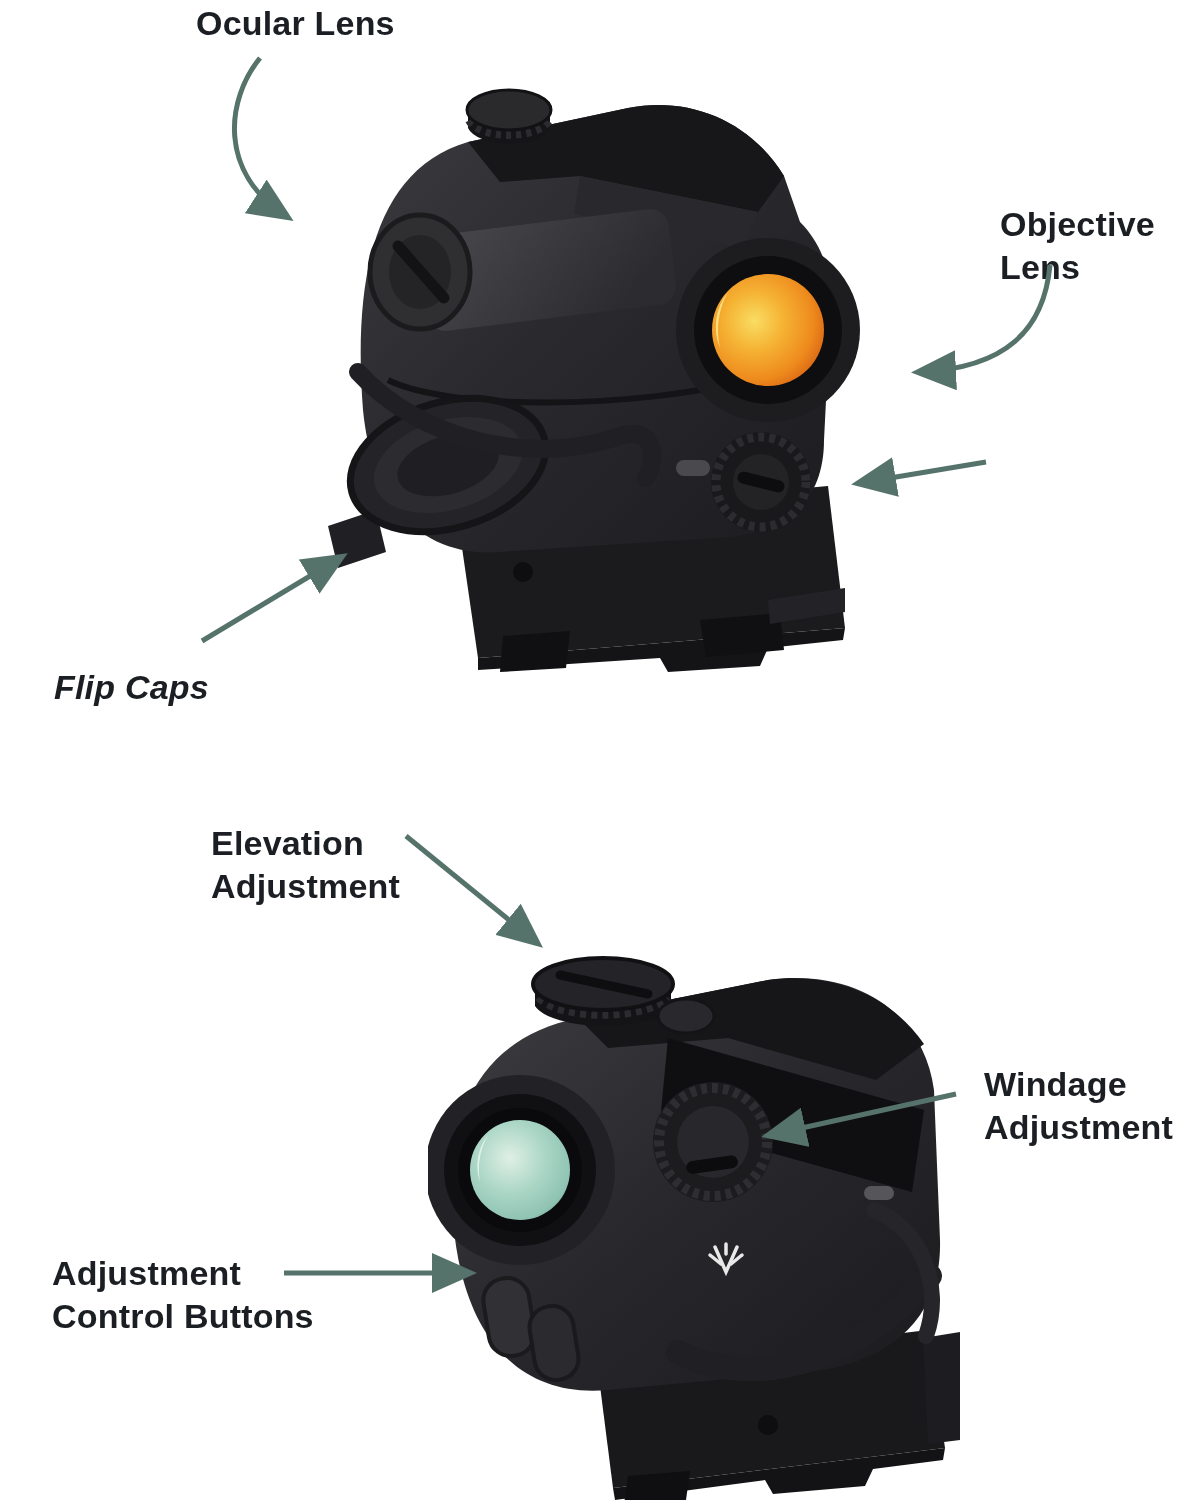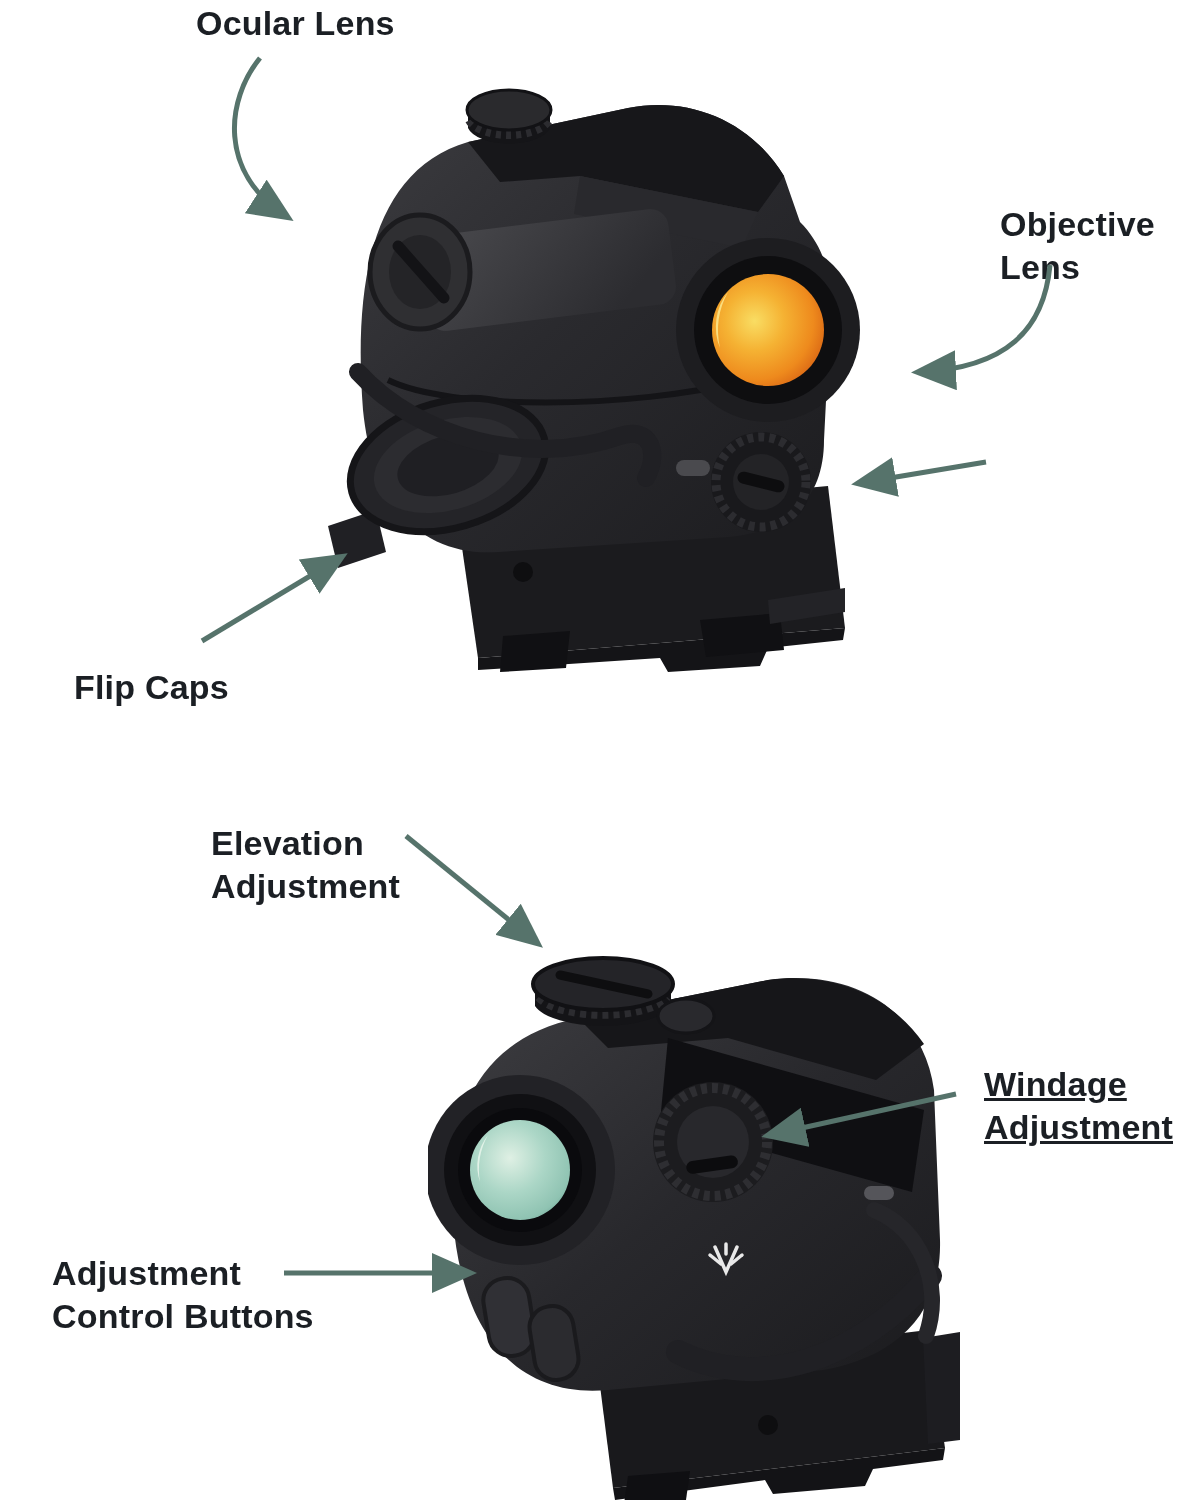--- a/index.html
+++ b/index.html
@@ -175,26 +175,26 @@
       <path d="M446,290 C492,308 516,364 498,416" stroke="#26262a" stroke-width="16" fill="none" stroke-linecap="round"></path>
       <rect x="436" y="266" width="30" height="14" rx="7" fill="#55555a"></rect>
     </g>
   </svg>
 
   <div class="label" style="left:148px;top:2px;">Ocular Lens</div>
 
   <div class="label" style="left:952px;top:203px;">Objective Lens</div>
 
 
-  <div class="label" style="left:26px;top:666px;">Flip Caps</div>
+  <div class="label" style="left:6px;top:666px;font-style:italic;">Flip Caps</div>
 
   <div class="label" style="left:163px;top:822px;">Elevation
 Adjustment</div>
 
-  <div class="label" style="left:936px;top:1063px;text-decoration:underline;">Windage
+  <div class="label" style="left:936px;top:1063px;">Windage
 Adjustment</div>
 
   <div class="label" style="left:4px;top:1252px;">Adjustment
 Control Buttons</div>
 
   <svg class="arrow-overlay" width="1194" height="1500" viewBox="0 0 1194 1500">
     <defs>
       <marker id="ah" markerWidth="9" markerHeight="8" refX="7.2" refY="4" orient="auto">
         <path d="M0,0 L9,4 L0,8 Z" fill="#56736B"></path>
       </marker>

